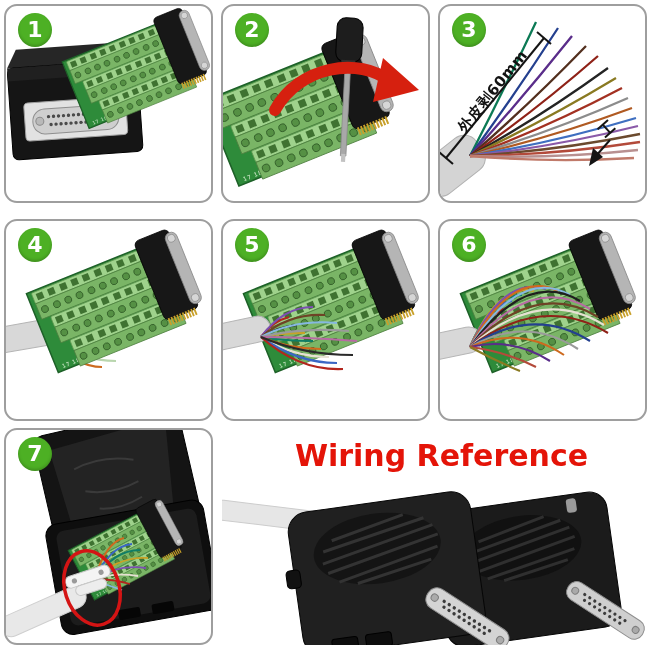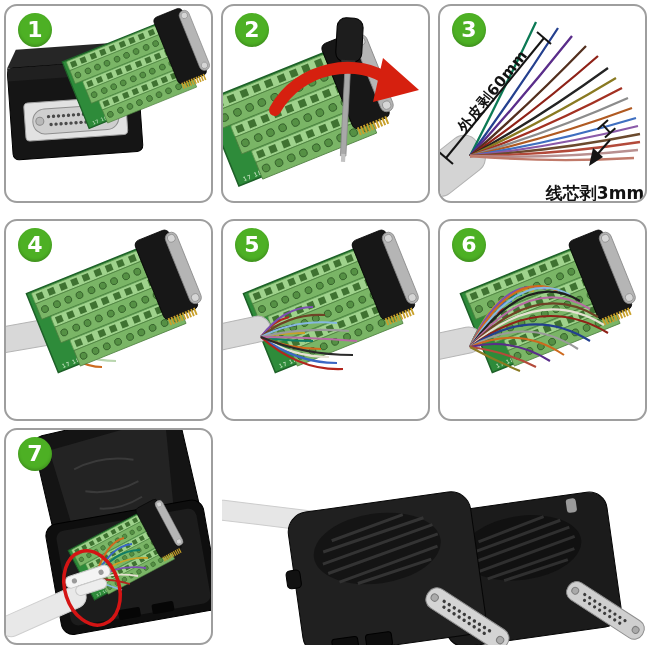--- a/index.html
+++ b/index.html
@@ -188,21 +188,20 @@
         <g transform="translate(168,114) rotate(48)">
           <line x1="0" y1="0" x2="0" y2="14"></line>
             <line x1="11" y1="0" x2="11" y2="14"></line>
             <line x1="0" y1="7" x2="11" y2="7"></line>
         </g>
         <line x1="170" y1="134" x2="155" y2="151"></line>
         <polygon points="149,160 163,151 153,142" fill="#141414" stroke="none"></polygon>
       </g>
     </svg>
     <div class="ann ann-jacket">外皮剥60mm</div>
-    <div class="ann ann-core">线芯剥3mm</div>
   </div>
 
   <div class="panel p4">
     <div class="badge">4</div>
     <svg class="psvg" viewBox="0 0 205 198">
       <g transform="translate(-16,108) rotate(-10)">
         <rect x="0" y="0" width="66" height="26" rx="13" fill="#d8d8d8" stroke="#b5b5b5"></rect>
       </g>
       <g fill="none" stroke-width="2.2">
         <path d="M44,118 Q56,104 70,100" stroke="#cd6a1f"></path>
@@ -315,20 +314,21 @@
         <rect x="0" y="0" width="46" height="12" rx="5" fill="#f4f4f4" stroke="#c9c9c9"></rect>
         <rect x="7" y="12" width="32" height="10" rx="5" fill="#ededed" stroke="#c9c9c9"></rect>
         <circle cx="9" cy="6" r="2.6" fill="#9a9a9a"></circle>
         <circle cx="37" cy="6" r="2.6" fill="#9a9a9a"></circle>
       </g>
       <ellipse cx="86" cy="158" rx="27" ry="38" transform="rotate(-18 86 158)" fill="none" stroke="#d41414" stroke-width="3.5"></ellipse>
     </svg>
   </div>
 
   <div id="wiring-area">
+    <div id="wiring-title">Wiring Reference</div>
     <svg id="wiring-photo" viewBox="0 0 425 169">
       <g transform="translate(0,24) rotate(7)">
         <rect x="-8" y="0" width="132" height="20" rx="10" fill="#e6e6e6" stroke="#cccccc"></rect>
       </g>
       <g transform="translate(300,88) rotate(-8)">
         <rect x="-84" y="-62" width="176" height="136" rx="18" fill="#1b1b1b" stroke="#050505"></rect>
         <ellipse cx="2" cy="-16" rx="60" ry="32" fill="#111"></ellipse>
         <g stroke="#2f2f2f" stroke-width="3">
           <line x1="-40" y1="-28" x2="28" y2="-44"></line>
             <line x1="-48" y1="-18" x2="44" y2="-38"></line>

